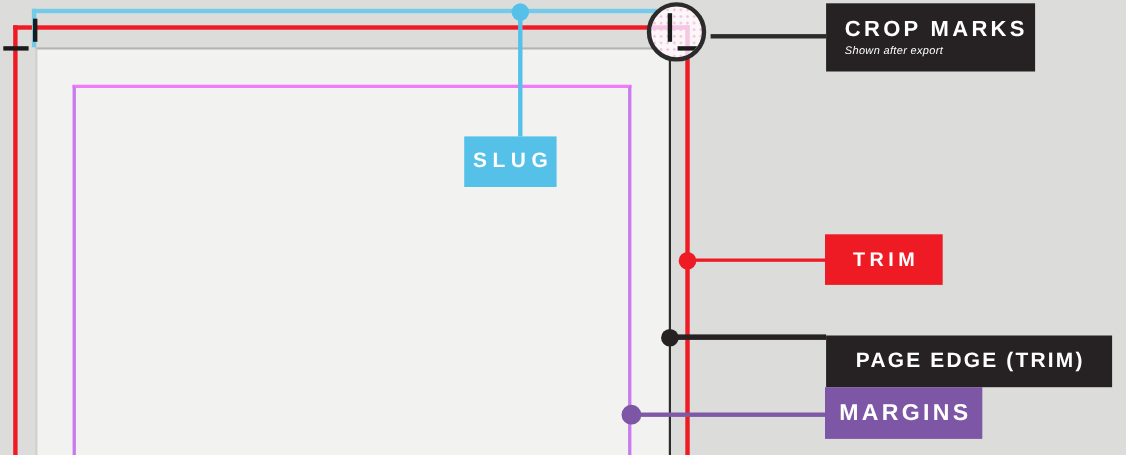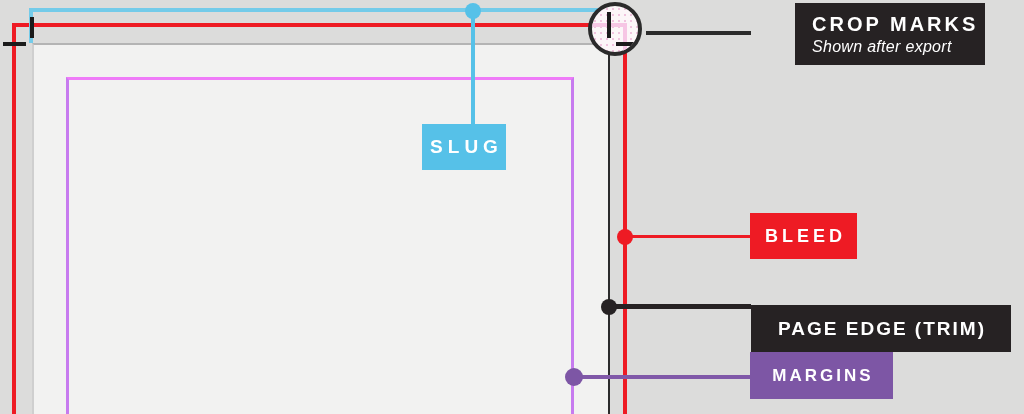--- a/index.html
+++ b/index.html
@@ -74,27 +74,27 @@
   
   .callout {
     color: #ffffff;
     display: flex; align-items: center; justify-content: center;
     font-weight: bold;
   }
   .cropmarks-box {
     left: 751px; top: 3px; width: 190px; height: 62px;
     background: var(--label-black, #262223);
     display: flex; flex-direction: column; justify-content: center;
-    padding-left: 17px; color: #fff; margin-left: 44px;
+    padding-left: 17px; color: #fff;
   }
   .cropmarks-box .title { font-size: 20px; font-weight: bold; letter-spacing: 3px; line-height: 1.1; }
-  .cropmarks-box .subtitle { font-style: italic; font-size: 16px; letter-spacing: 0.3px; margin-top: 3px; font-weight: normal; }
+  .cropmarks-box .subtitle { font-style: italic; font-size: 10px; letter-spacing: 0.3px; margin-top: 3px; font-weight: normal; }
   .bleed-box  { left: 750px; top: 213px; width: 107px; height: 46px; background: var(--bleed, #e8242b); font-size: 18px; letter-spacing: 4px; text-indent: 4px; }
   .trim-box   { left: 751px; top: 283px; width: 260px; height: 47px; background: var(--label-black, #262223); font-size: 19px; letter-spacing: 2px; text-indent: 2px; margin-top: 22px; }
-  .margin-box { left: 750px; top: 352px; width: 143px; height: 47px; background: var(--margin-label, #7d56a5); font-size: 17px; letter-spacing: 3px; text-indent: 3px; }
+  .margin-box { left: 750px; top: 352px; width: 143px; height: 47px; background: var(--margin-label, #7d56a5); font-size: 21px; letter-spacing: 3px; text-indent: 3px; }
 </style>
 </head>
 <body>
 
 <div class="canvas">
 
   <div class="abs page"></div>
   <div class="abs margin-rect"></div>
   <div class="abs bleed-rect"></div>
   <div class="abs slug-top"></div>
@@ -117,21 +117,21 @@
   </div>
 
   <div class="abs cropmarks-conn"></div>
   <div class="abs cropmarks-box">
     <div class="title">CROP MARKS</div>
     <div class="subtitle">Shown after export</div>
   </div>
 
   <div class="abs bleed-conn"></div>
   <div class="abs dot bleed-dot"></div>
-  <div class="abs bleed-box callout">BLEED</div>
+  <div class="abs bleed-box callout">TRIM</div>
 
   <div class="abs trim-conn"></div>
   <div class="abs dot trim-dot"></div>
   <div class="abs trim-box callout">PAGE EDGE (TRIM)</div>
 
   <div class="abs margin-conn"></div>
   <div class="abs dot margin-dot"></div>
   <div class="abs margin-box callout">MARGINS</div>
 
 </div>

